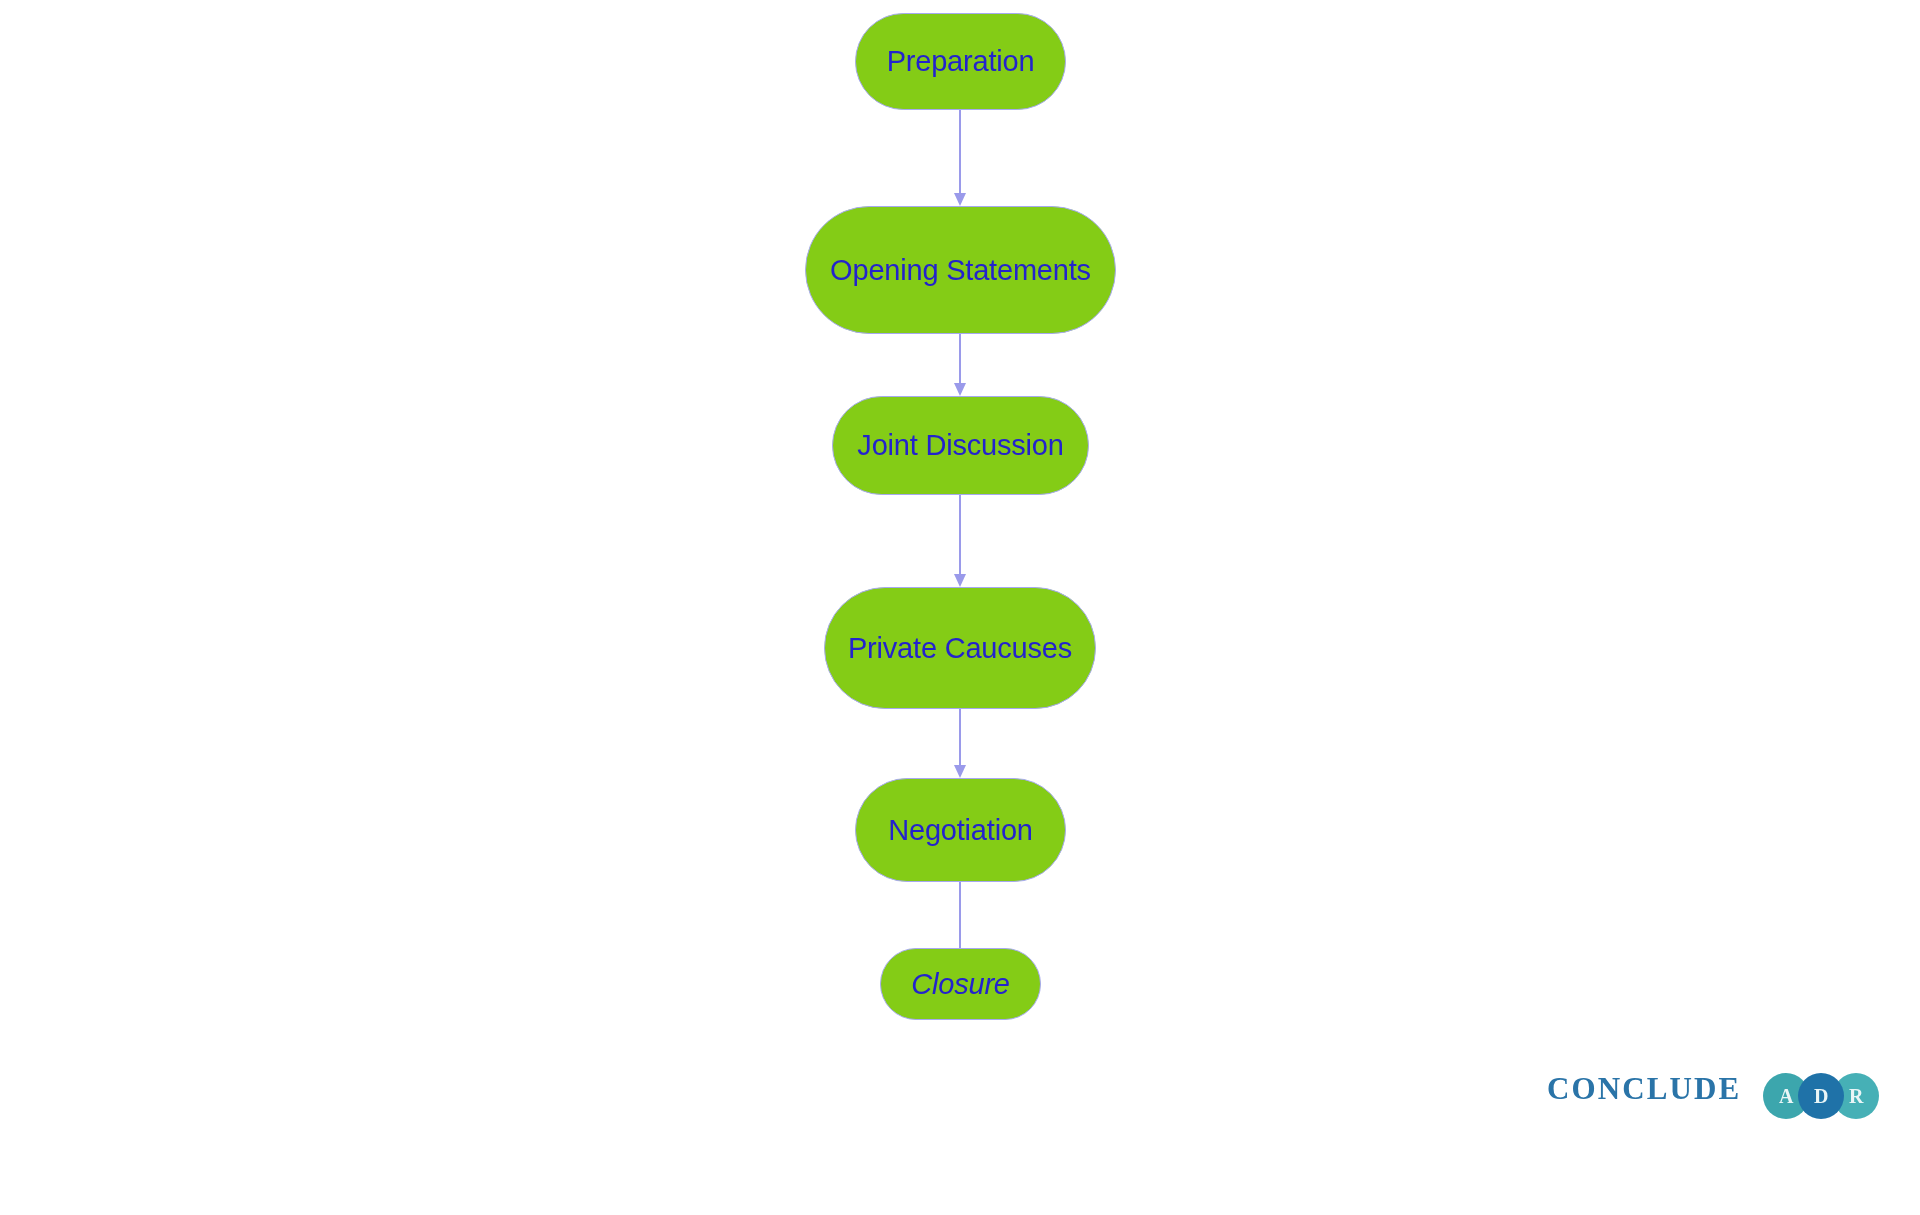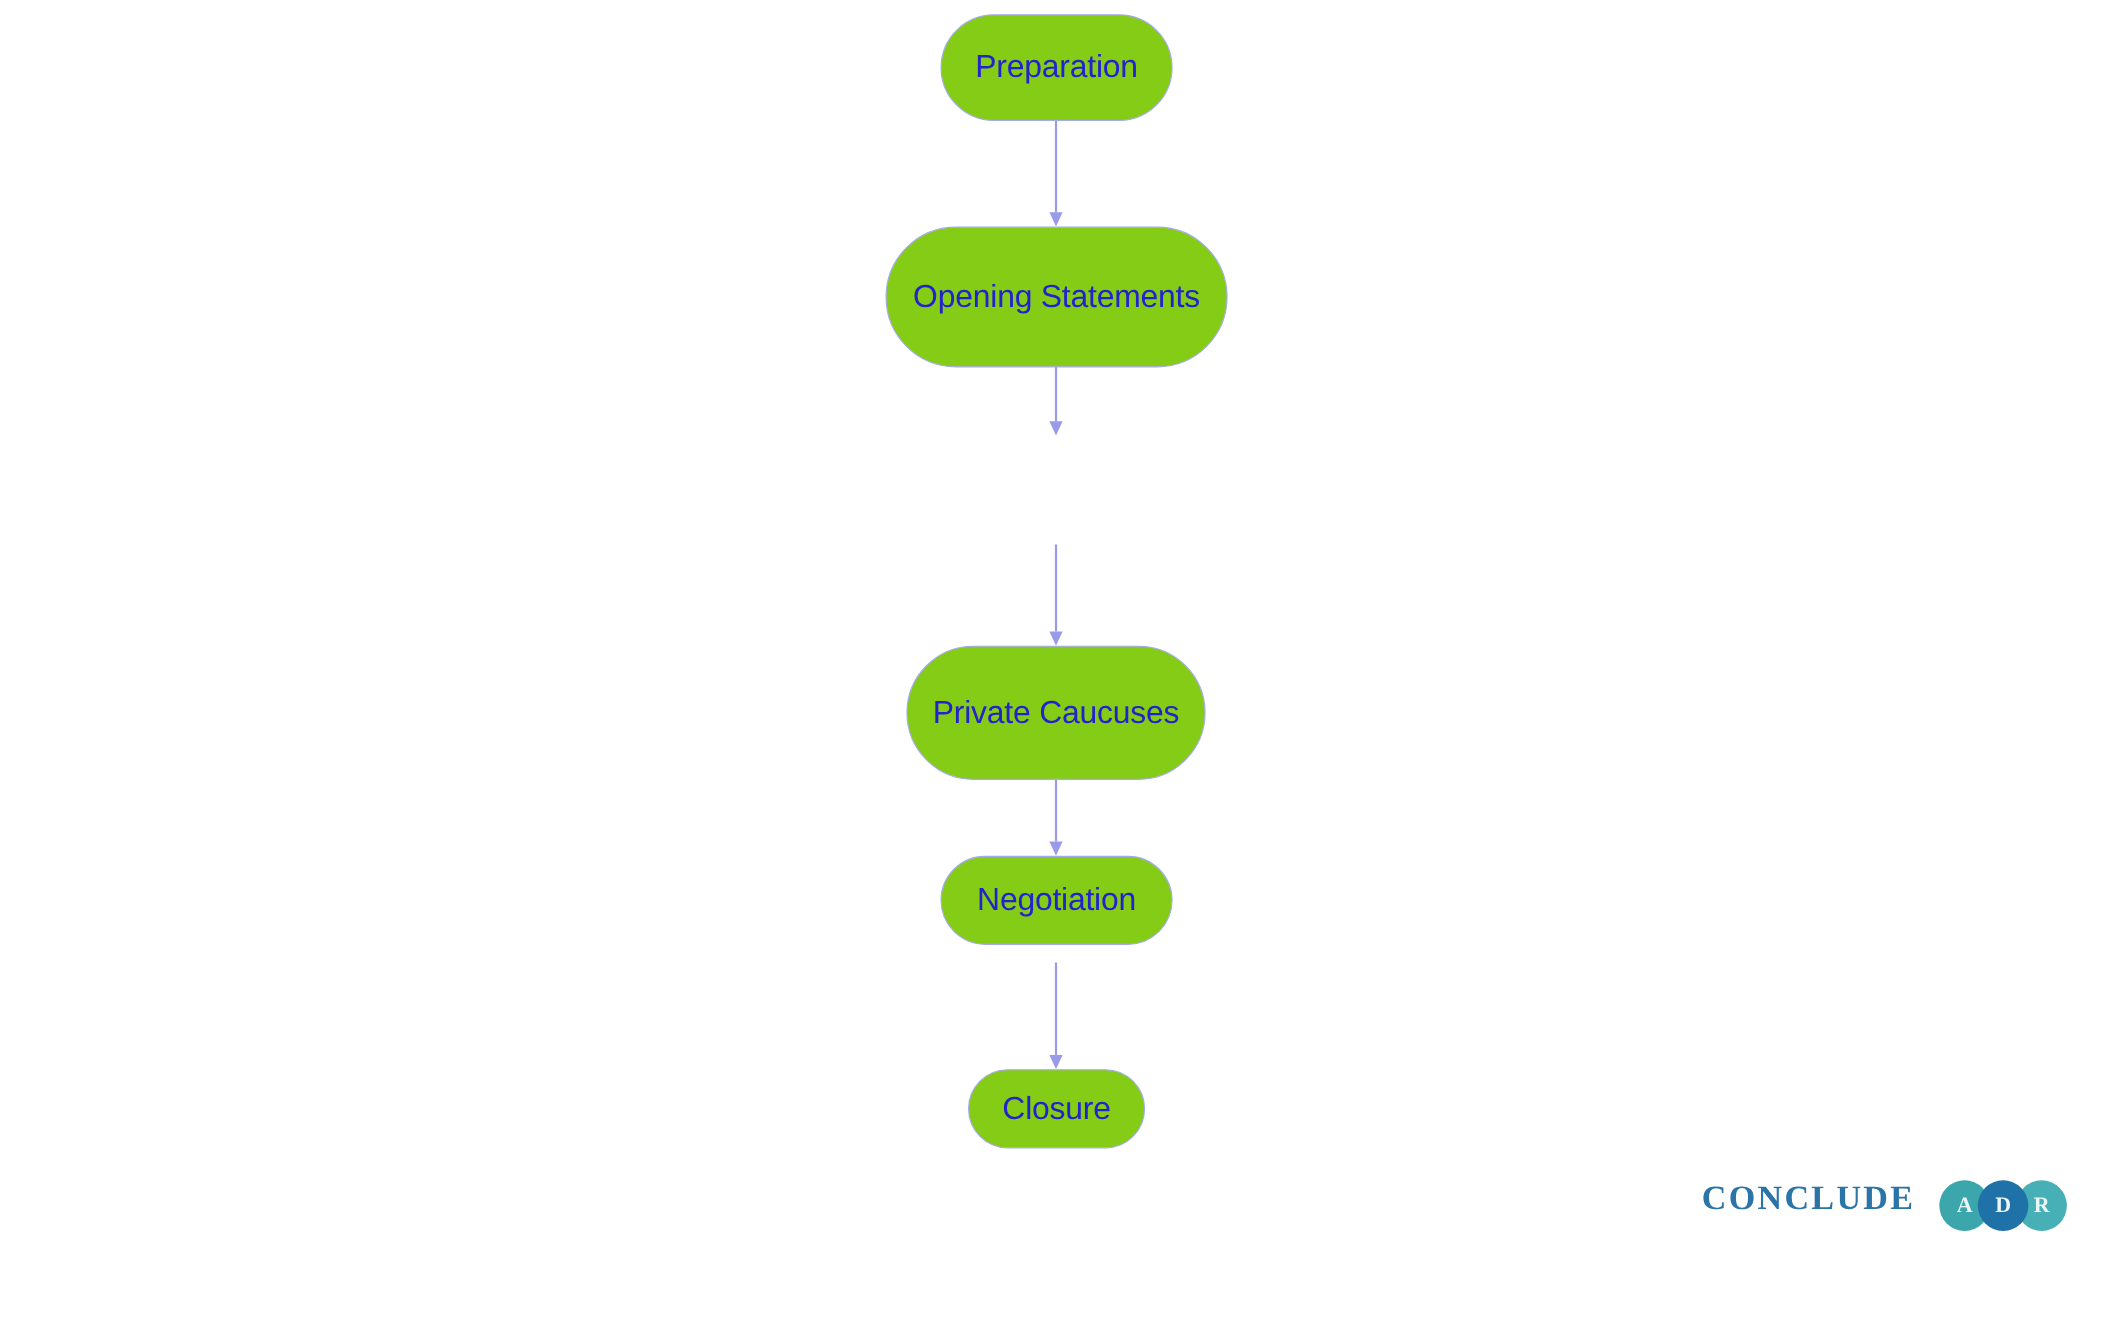--- a/index.html
+++ b/index.html
@@ -54,22 +54,22 @@
   }
   .flow-node .node-label {
     display: block;
     pointer-events: none;
   }
 
   .node-0 { left: 855px;  top: 13px;   width: 211px; height: 97px;  }
   .node-1 { left: 805px;  top: 206px;  width: 311px; height: 128px;  }
   .node-2 { left: 832px;  top: 396px;  width: 257px; height: 99px;  }
   .node-3 { left: 824px;  top: 587px;  width: 272px; height: 122px;  }
-  .node-4 { left: 855px;  top: 778px;  width: 211px; height: 81px;  }
-  .node-5 { left: 880px;  top: 972px;  width: 161px; height: 72px;  }
+  .node-4 { left: 855px;  top: 778px;  width: 211px; height: 104px;  }
+  .node-5 { left: 880px;  top: 948px;  width: 161px; height: 72px; font-style: italic;  }
 
   
   .connector {
     position: absolute;
     left: 954px;
     width: 12px;
   }
   .connector .conn-line {
     position: absolute;
     left: 4.6px;
@@ -177,20 +177,23 @@
       <div class="conn-line"></div>
       <div class="conn-head"></div>
     </div>
 
     <div class="flow-node node-0">
       <span class="node-label">Preparation</span>
     </div>
     <div class="flow-node node-1">
       <span class="node-label">Opening Statements</span>
     </div>
+    <div class="flow-node node-2">
+      <span class="node-label">Joint Discussion</span>
+    </div>
     <div class="flow-node node-3">
       <span class="node-label">Private Caucuses</span>
     </div>
     <div class="flow-node node-4">
       <span class="node-label">Negotiation</span>
     </div>
     <div class="flow-node node-5">
       <span class="node-label">Closure</span>
     </div>
 

